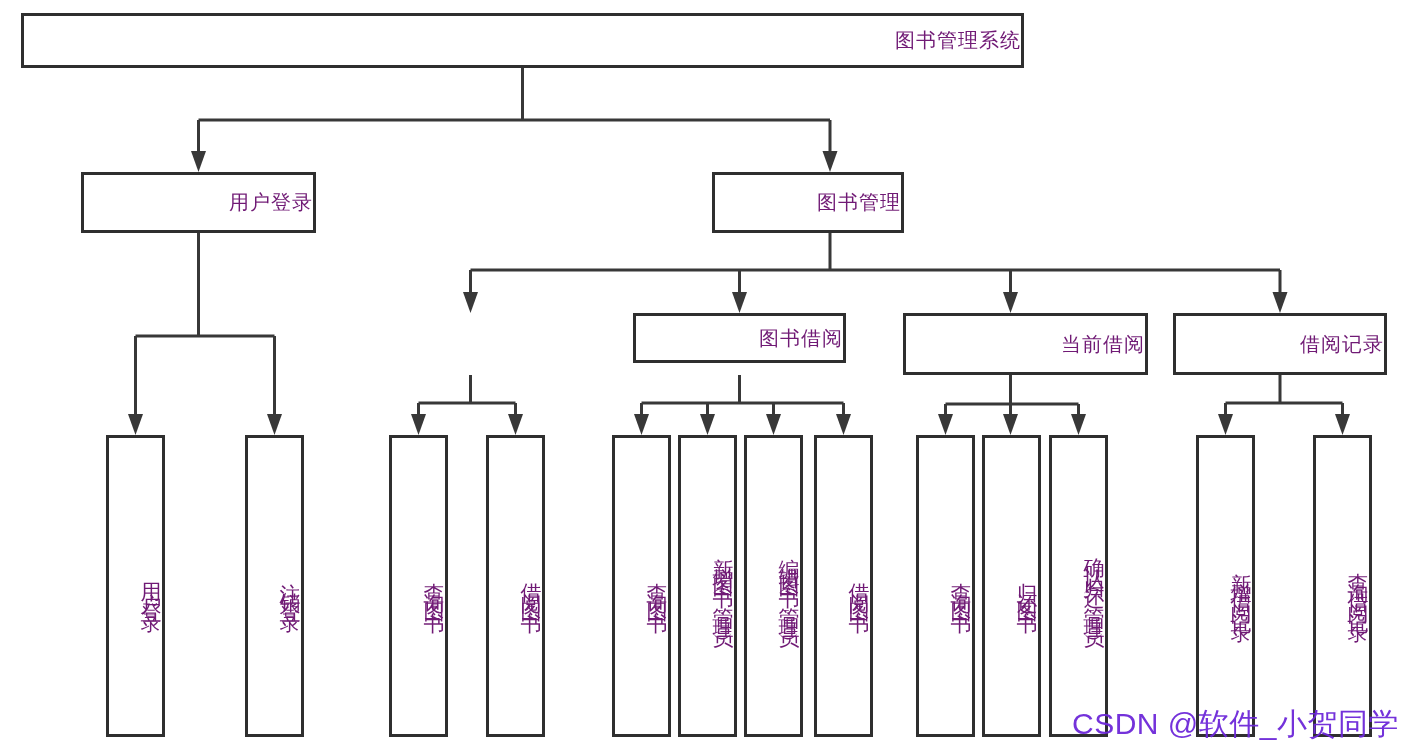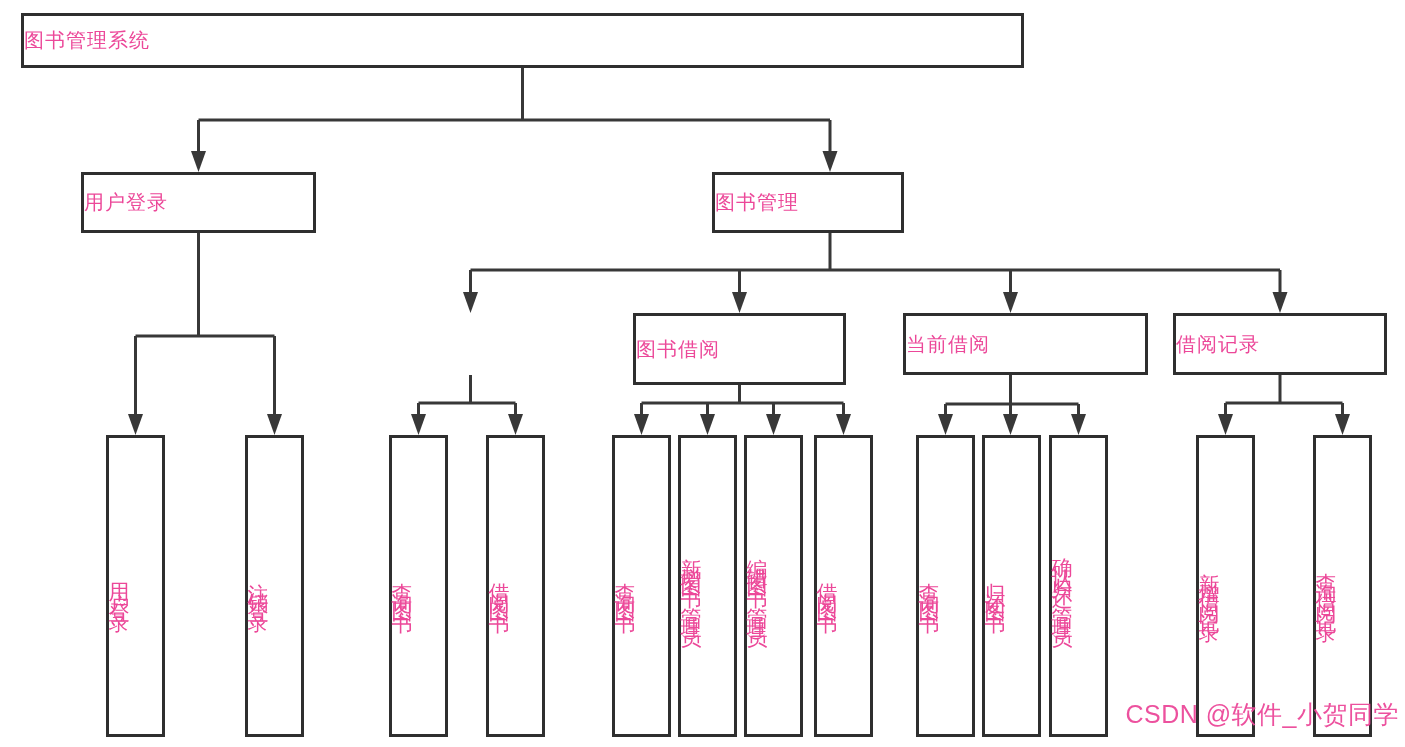--- a/index.html
+++ b/index.html
@@ -23,22 +23,22 @@
     height: 747px;
     pointer-events: none;
   }
   .node {
     position: absolute;
     box-sizing: border-box;
     background: #ffffff;
     border: 3px solid #2f2f2f;
     display: flex;
     align-items: center;
-    justify-content: flex-start;
-    color: #ec4899;
+    justify-content: flex-end;
+    color: #701a75;
     font-size: 20px;
     letter-spacing: 1px;
     z-index: 2;
   }
   .node.leaf {
     font-size: 21px;
   }
   .leaf .vtext {
     writing-mode: vertical-rl;
     text-orientation: mixed;
@@ -46,38 +46,38 @@
     line-height: 1;
     white-space: nowrap;
   }
   
   .n-root  { left: 21px;   top: 13px;  width: 1003px; height: 55px; }
   
   .n-l2a   { left: 81px;   top: 172px; width: 235px;  height: 61px; }
   .n-l2b   { left: 712px;  top: 172px; width: 192px;  height: 61px; }
   
   .n-l3a   { left: 363px;  top: 313px; width: 215px;  height: 62px; }
-  .n-l3b   { left: 633px;  top: 313px; width: 213px;  height: 72px; }
+  .n-l3b   { left: 633px;  top: 313px; width: 213px;  height: 50px; }
   .n-l3c   { left: 903px;  top: 313px; width: 245px;  height: 62px; }
   .n-l3d   { left: 1173px; top: 313px; width: 214px;  height: 62px; }
   
   .leaf    { top: 435px; width: 59px; height: 302px; }
   .n-g1a { left: 106px; }  .n-g1b { left: 245px; }
   .n-g2a { left: 389px; }  .n-g2b { left: 486px; }
   .n-g3a { left: 612px; }  .n-g3b { left: 678px; }
   .n-g3c { left: 744px; }  .n-g3d { left: 814px; }
   .n-g4a { left: 916px; }  .n-g4b { left: 982px; }  .n-g4c { left: 1049px; }
   .n-g5a { left: 1196px; } .n-g5b { left: 1313px; }
 
   .watermark {
     position: absolute;
     right: 6px;
-    bottom: 16px;
-    font-size: 25px;
-    color: #ec4899;
+    bottom: 2px;
+    font-size: 30px;
+    color: #6d28d9;
     z-index: 5;
     letter-spacing: 0.5px;
     opacity: 0.95;
   }
 </style>
 </head>
 <body>
 
 <div class="canvas">
 

